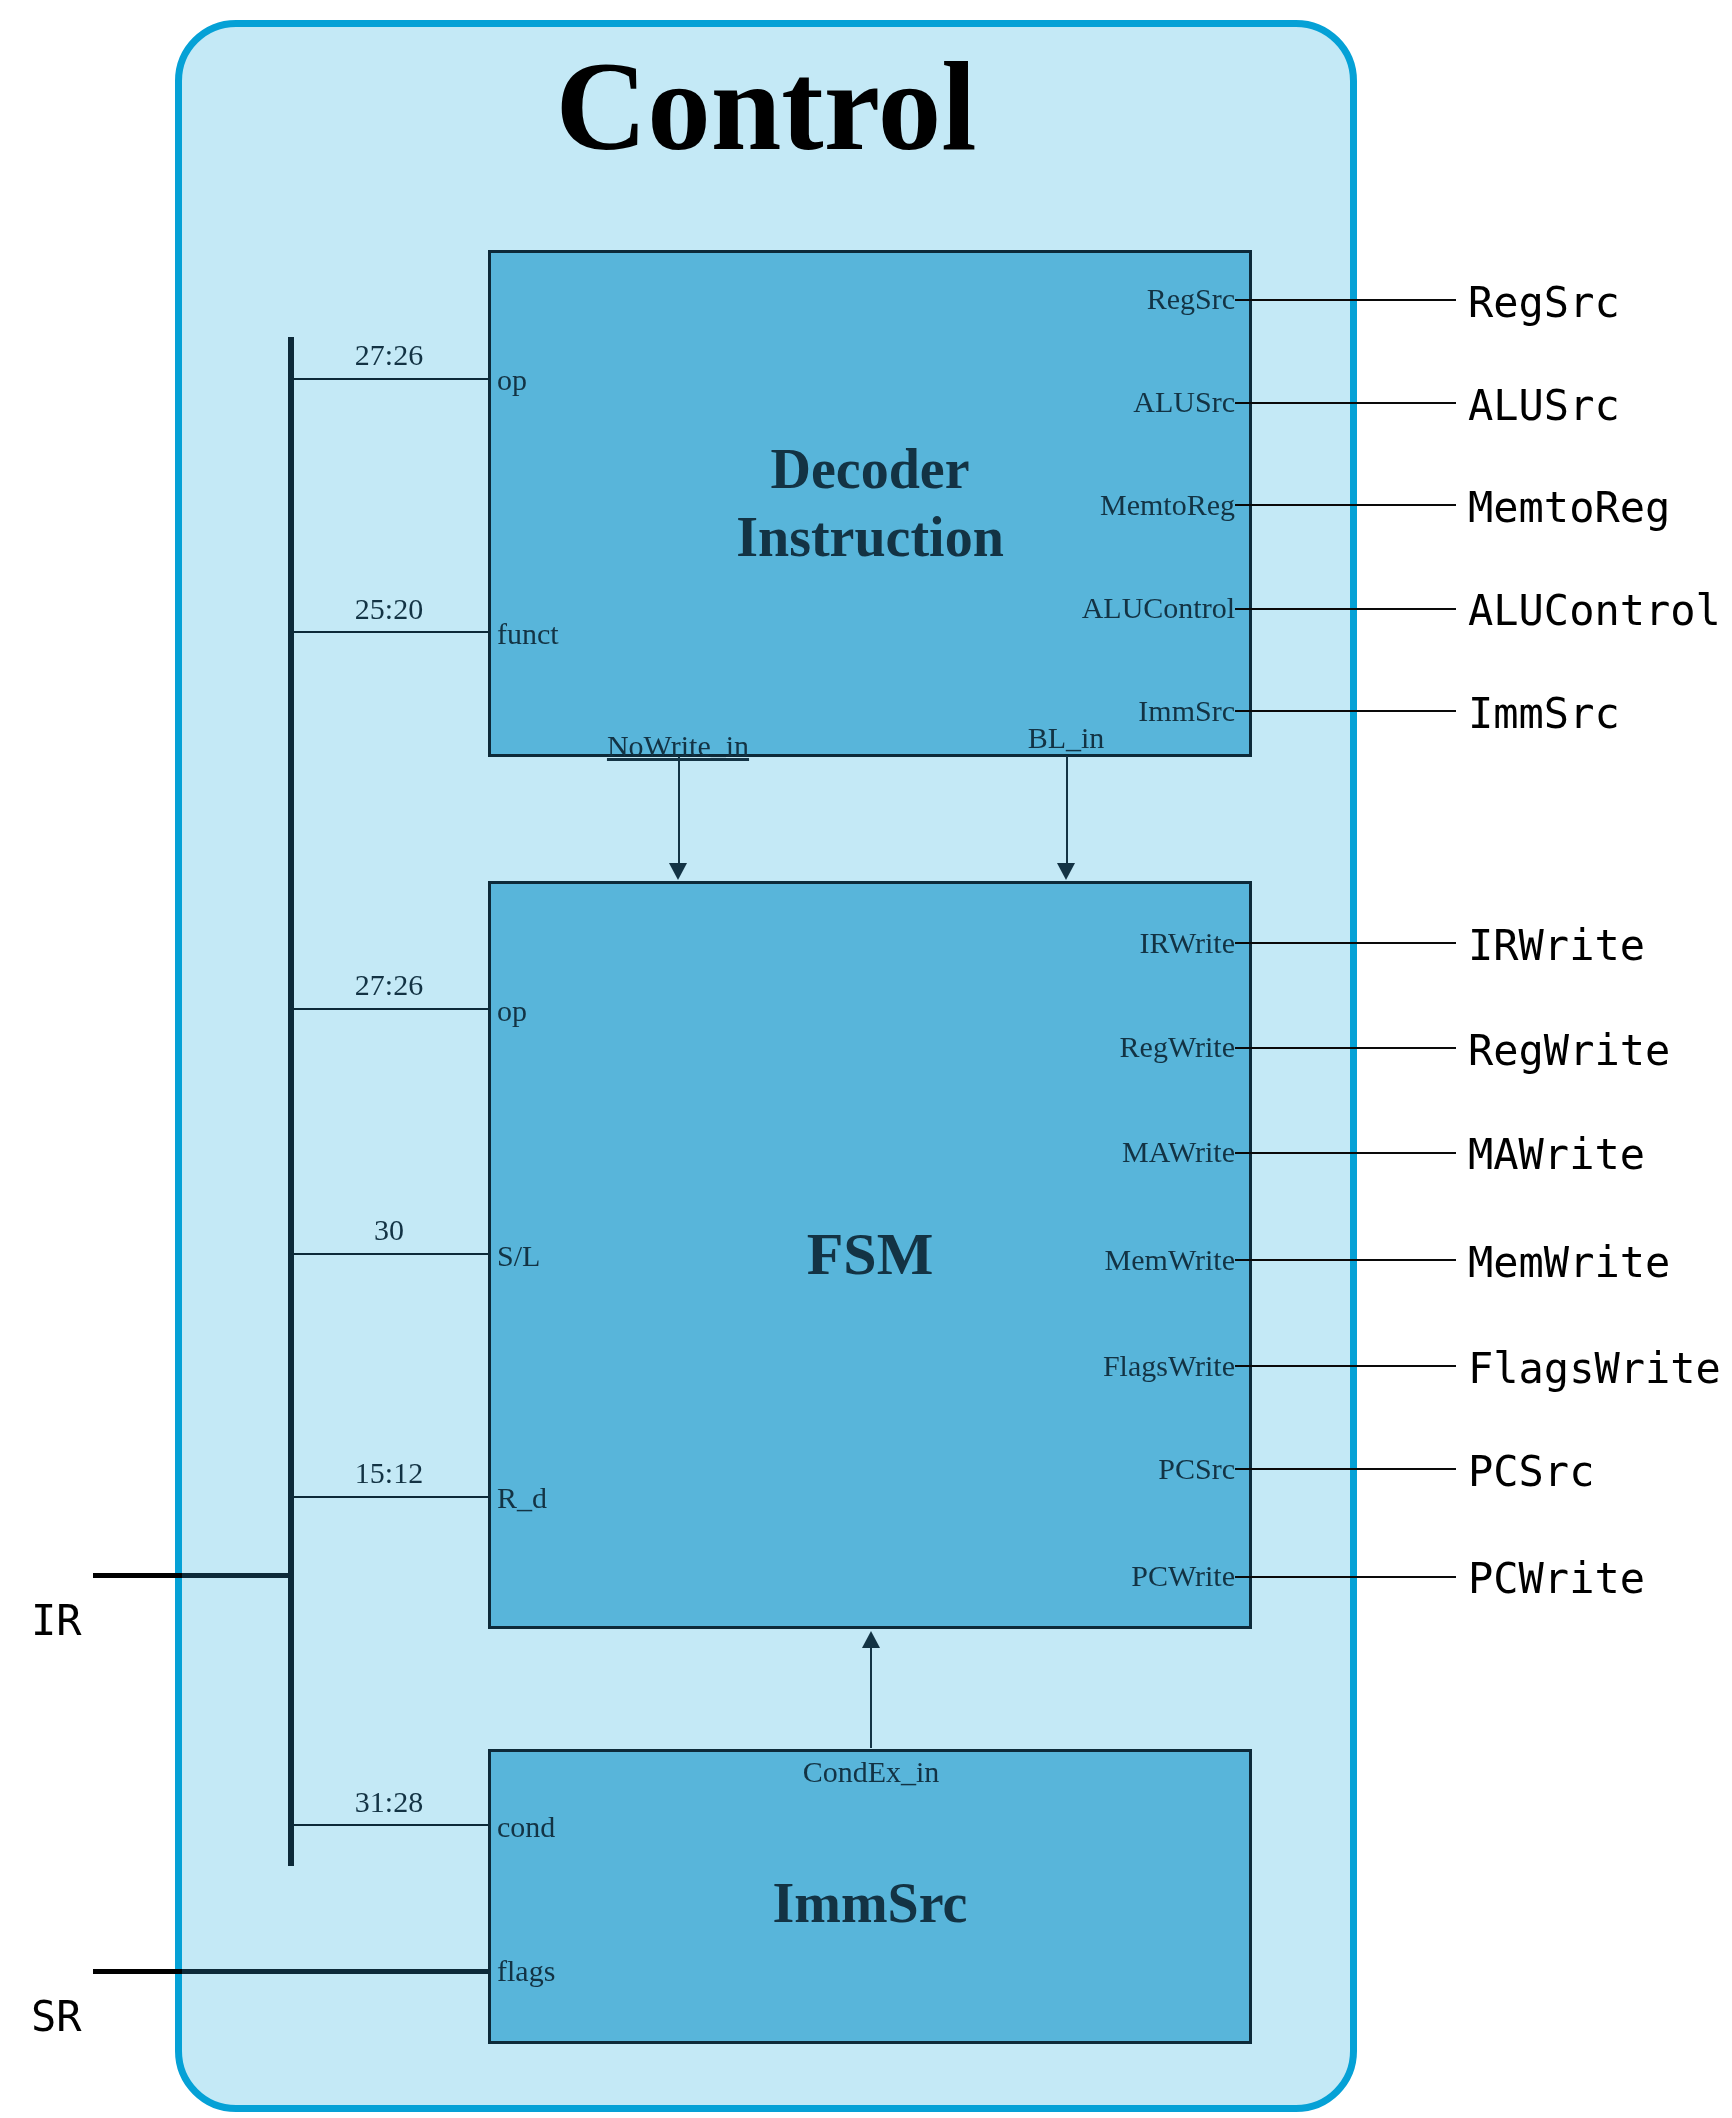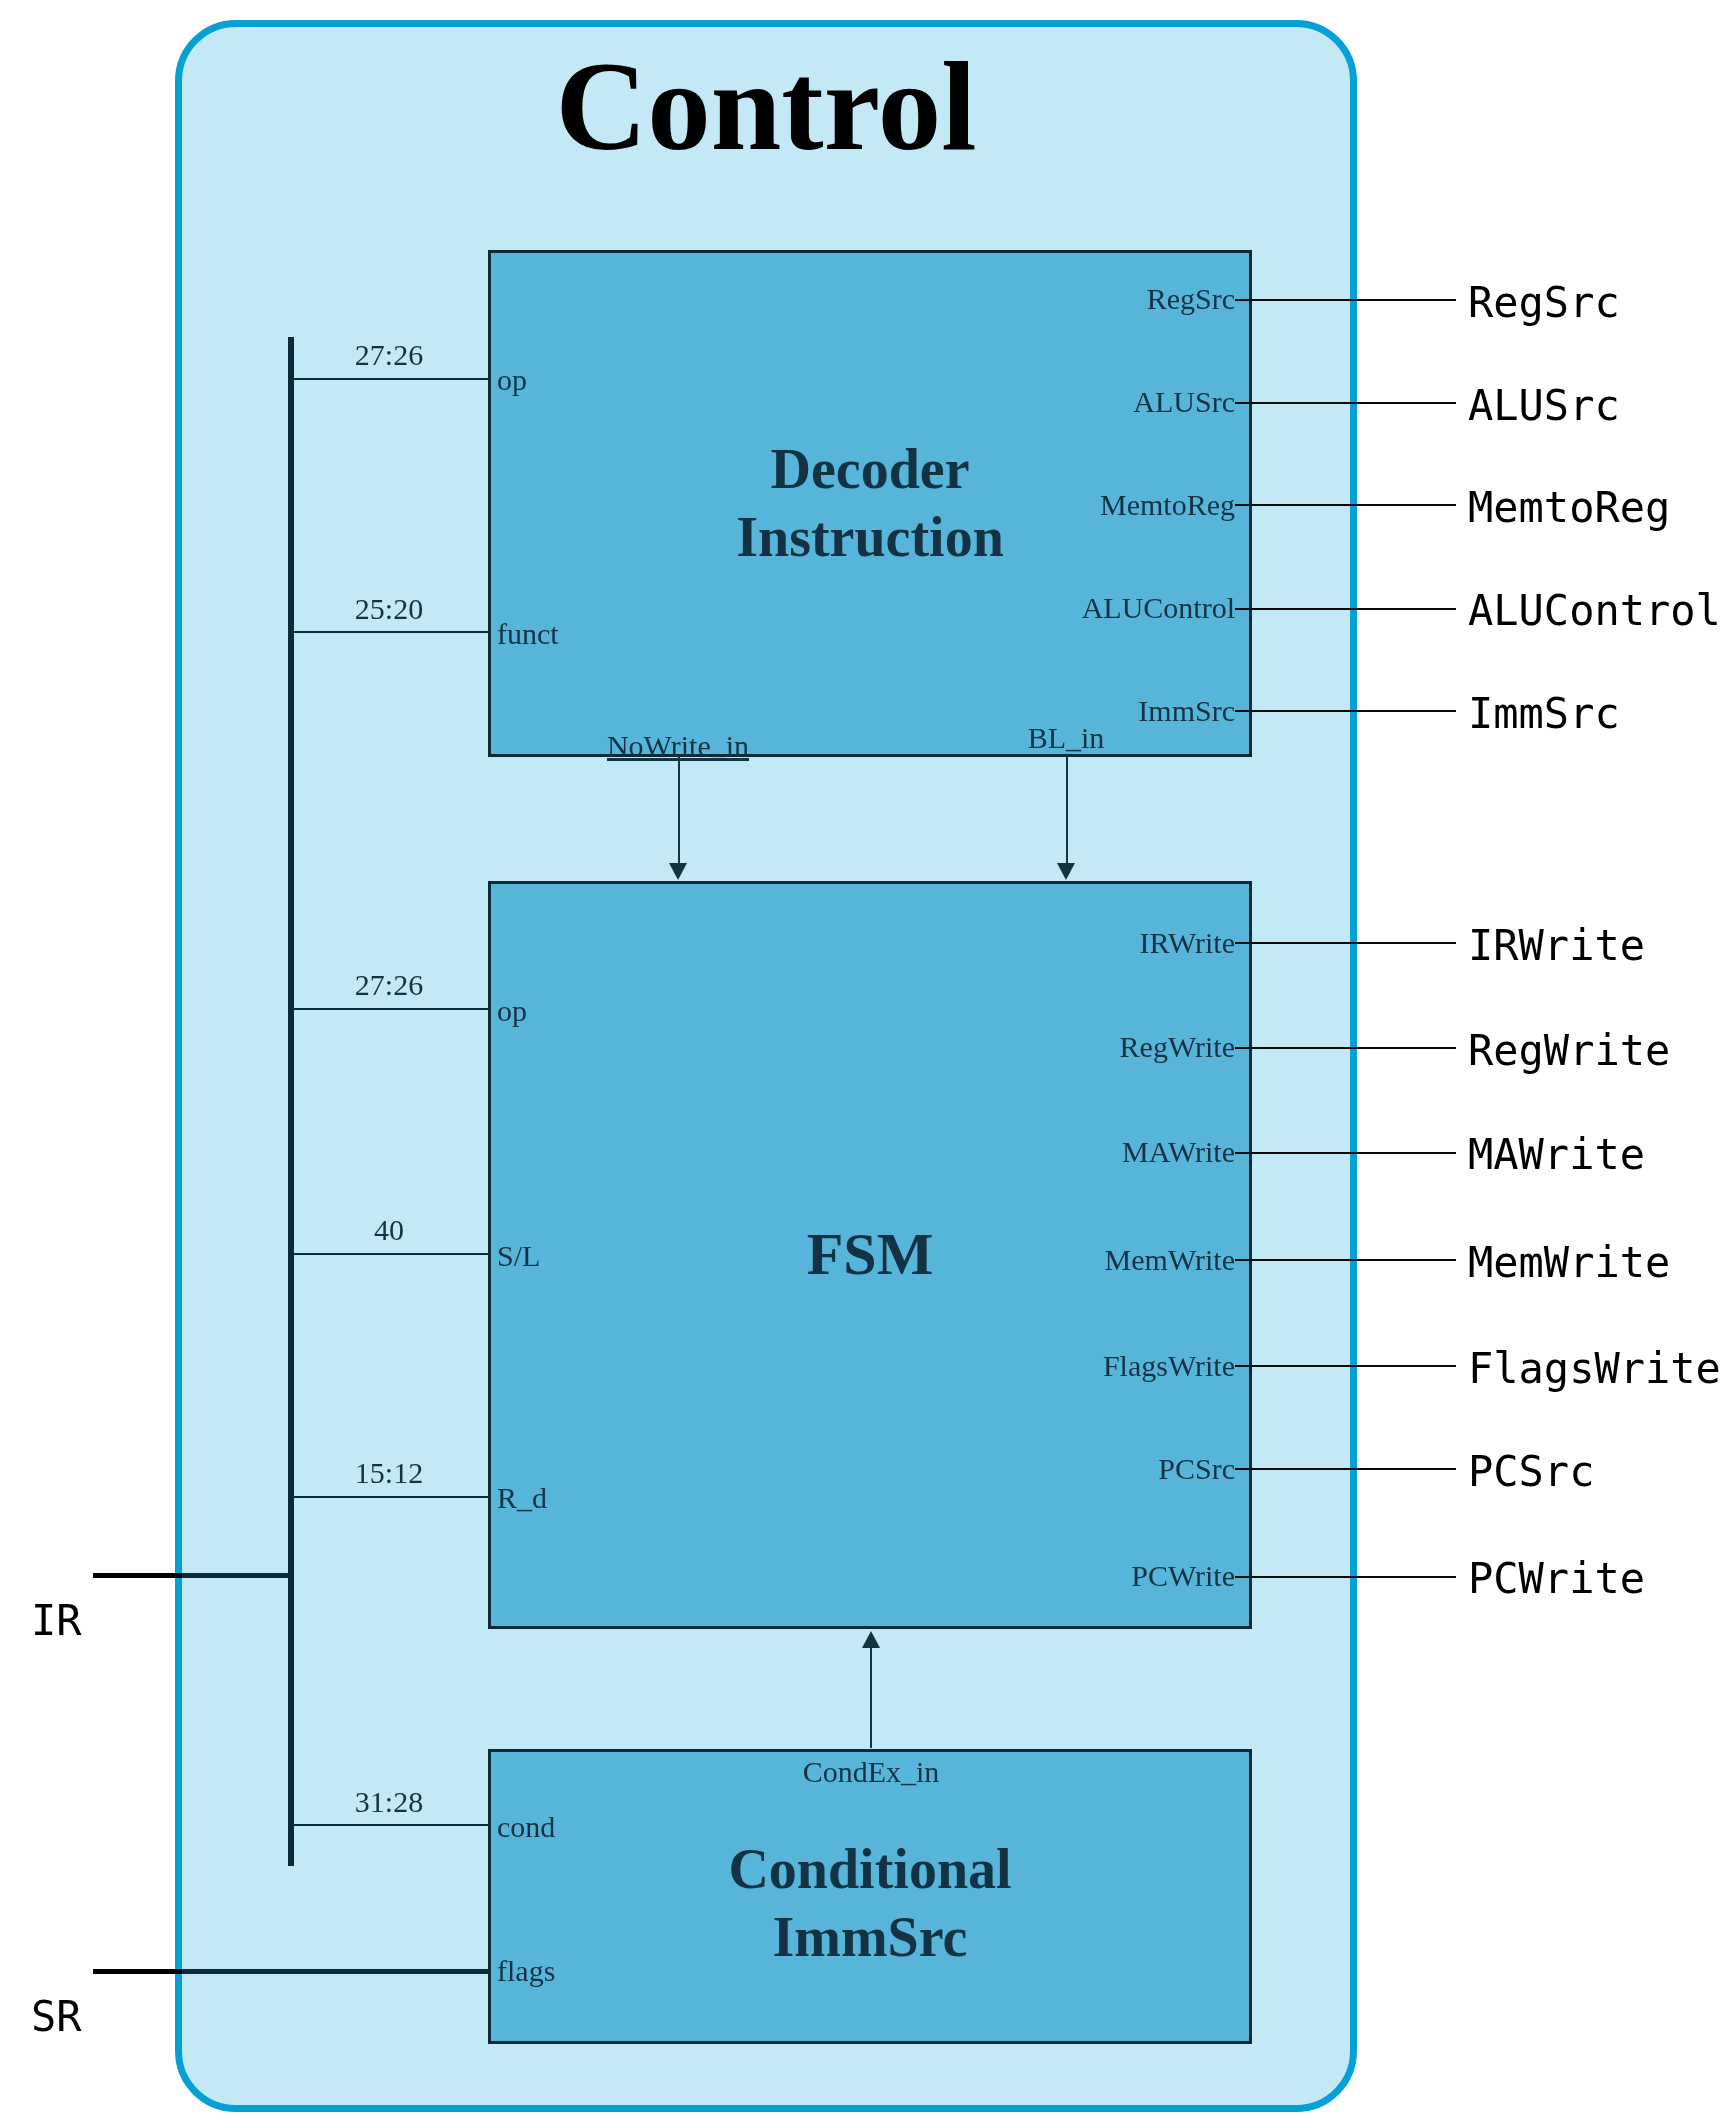--- a/index.html
+++ b/index.html
@@ -50,38 +50,37 @@
     <div>Instruction</div>
   </div>
 
   <div class="block" style="top:881px;height:748px;"></div>
   <div class="blocklabel" style="top:1255px;font-size:60px;">
     <div>FSM</div>
   </div>
 
   <div class="block" style="top:1749px;height:295px;"></div>
   <div class="blocklabel" style="top:1903px;font-size:56px;">
-    <div>Conditional</div>
     <div>ImmSrc</div>
   </div>
 
   <div class="tap" style="top:378px;"></div>
   <div class="bits" style="top:338px;">27:26</div>
   <div class="plabel" style="top:380px;">op</div>
 
   <div class="tap" style="top:631px;"></div>
   <div class="bits" style="top:592px;">25:20</div>
   <div class="plabel" style="top:634px;">funct</div>
 
   <div class="tap" style="top:1008px;"></div>
   <div class="bits" style="top:968px;">27:26</div>
   <div class="plabel" style="top:1011px;">op</div>
 
   <div class="tap" style="top:1253px;"></div>
-  <div class="bits" style="top:1213px;">40</div>
+  <div class="bits" style="top:1213px;">30</div>
   <div class="plabel" style="top:1256px;">S/L</div>
 
   <div class="tap" style="top:1496px;"></div>
   <div class="bits" style="top:1456px;">15:12</div>
   <div class="plabel" style="top:1498px;">R_d</div>
 
   <div class="tap" style="top:1824px;"></div>
   <div class="bits" style="top:1785px;">31:28</div>
   <div class="plabel" style="top:1827px;">cond</div>
 

